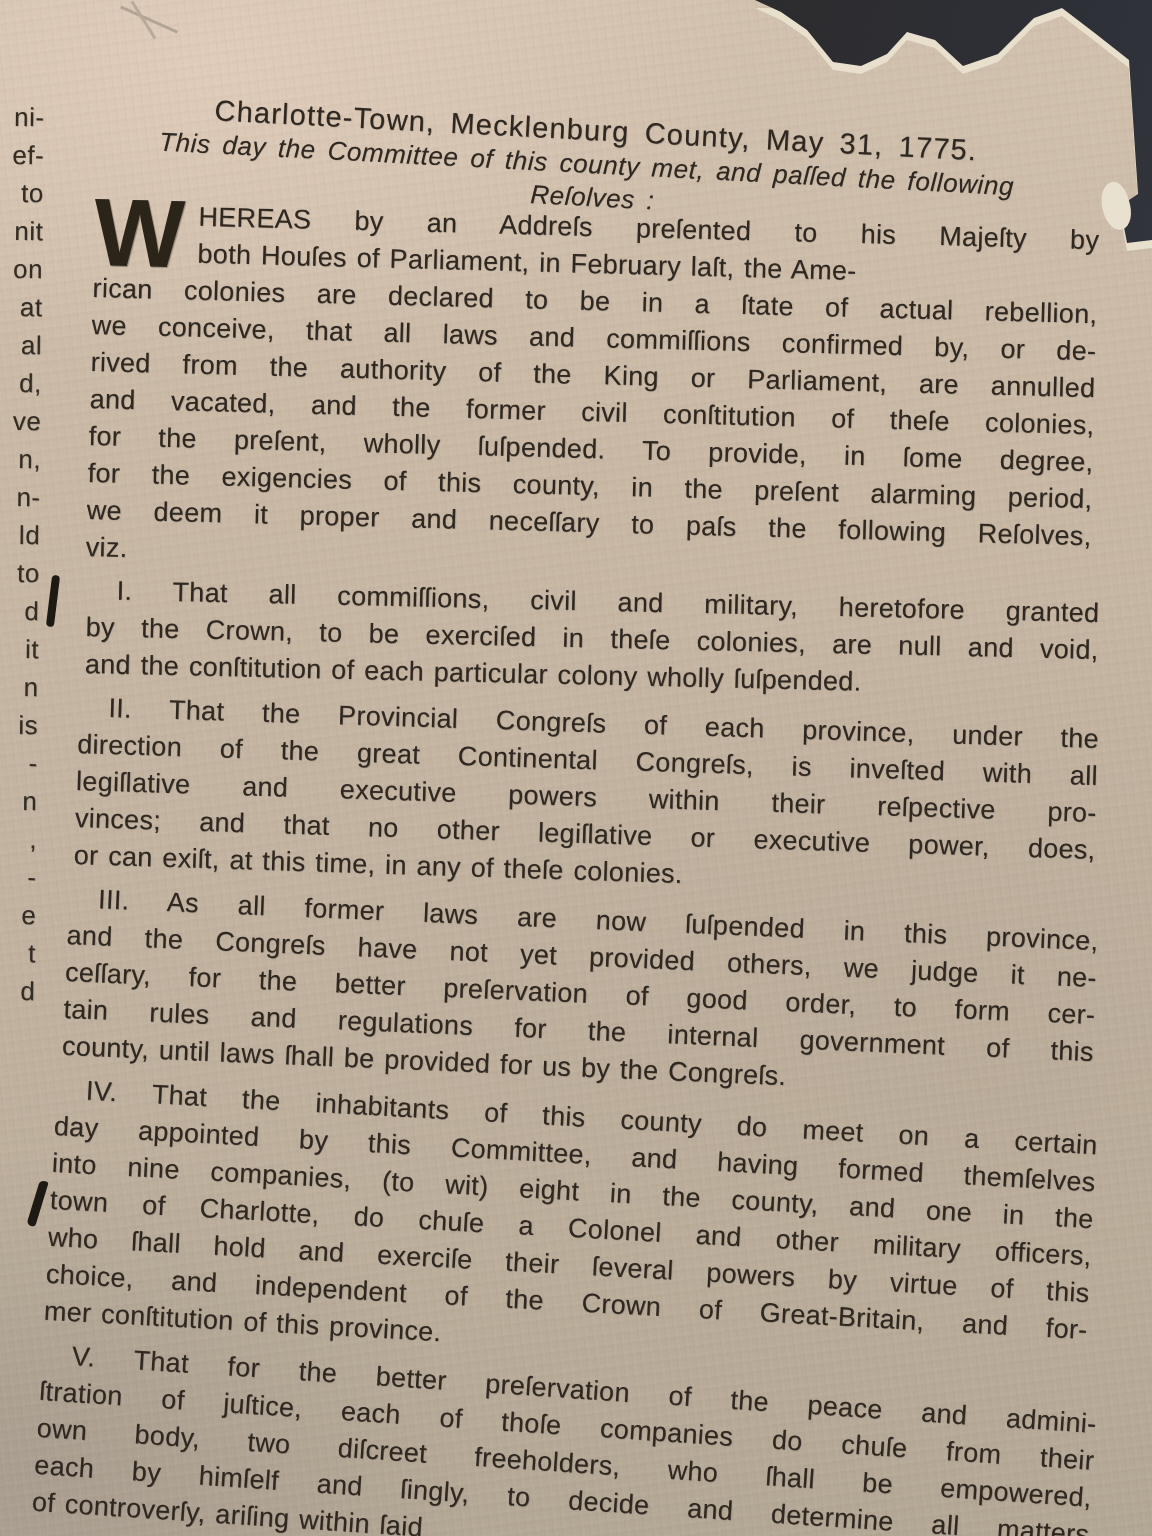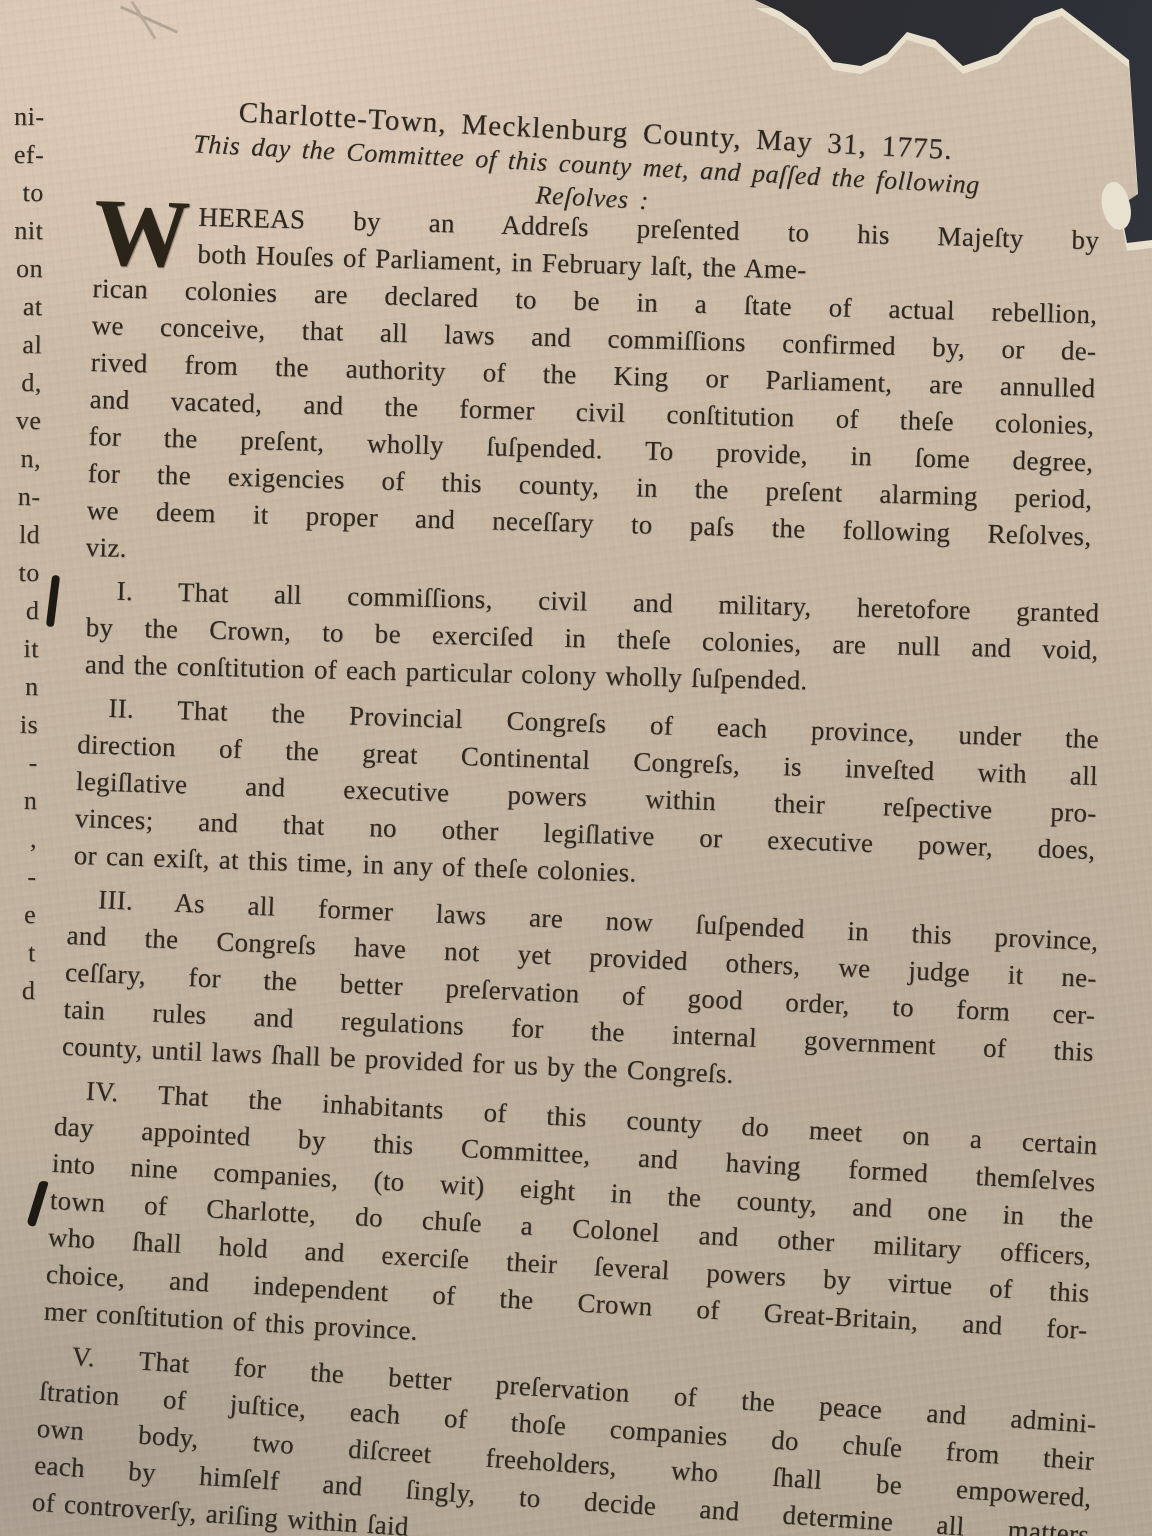--- a/index.html
+++ b/index.html
@@ -1,20 +1,20 @@
 <!DOCTYPE html>
 <html><head>
 <meta charset="utf-8">
 <style>
   html,body{margin:0;padding:0;background:#111;}
   .photo{
     position:relative;
     width:1152px;height:1536px;
     overflow:hidden;
-    font-family:Liberation Serif, serif;
+    font-family:Liberation Sans, sans-serif;
     background:
       radial-gradient(900px 500px at 18% 4%, rgba(226,206,188,.85) 0%, rgba(226,206,188,0) 60%),
       radial-gradient(1000px 700px at 85% 70%, rgba(182,168,150,.55) 0%, rgba(182,168,150,0) 70%),
       radial-gradient(700px 500px at 2% 96%, rgba(160,150,138,.6) 0%, rgba(160,150,138,0) 65%),
       linear-gradient(178deg, #d2c2af 0%, #c8b8a4 30%, #c2b3a0 55%, #bbae9b 80%, #b2a694 100%);
   }
   
   .grain{
     position:absolute;inset:0;pointer-events:none;opacity:.5;
     background:

